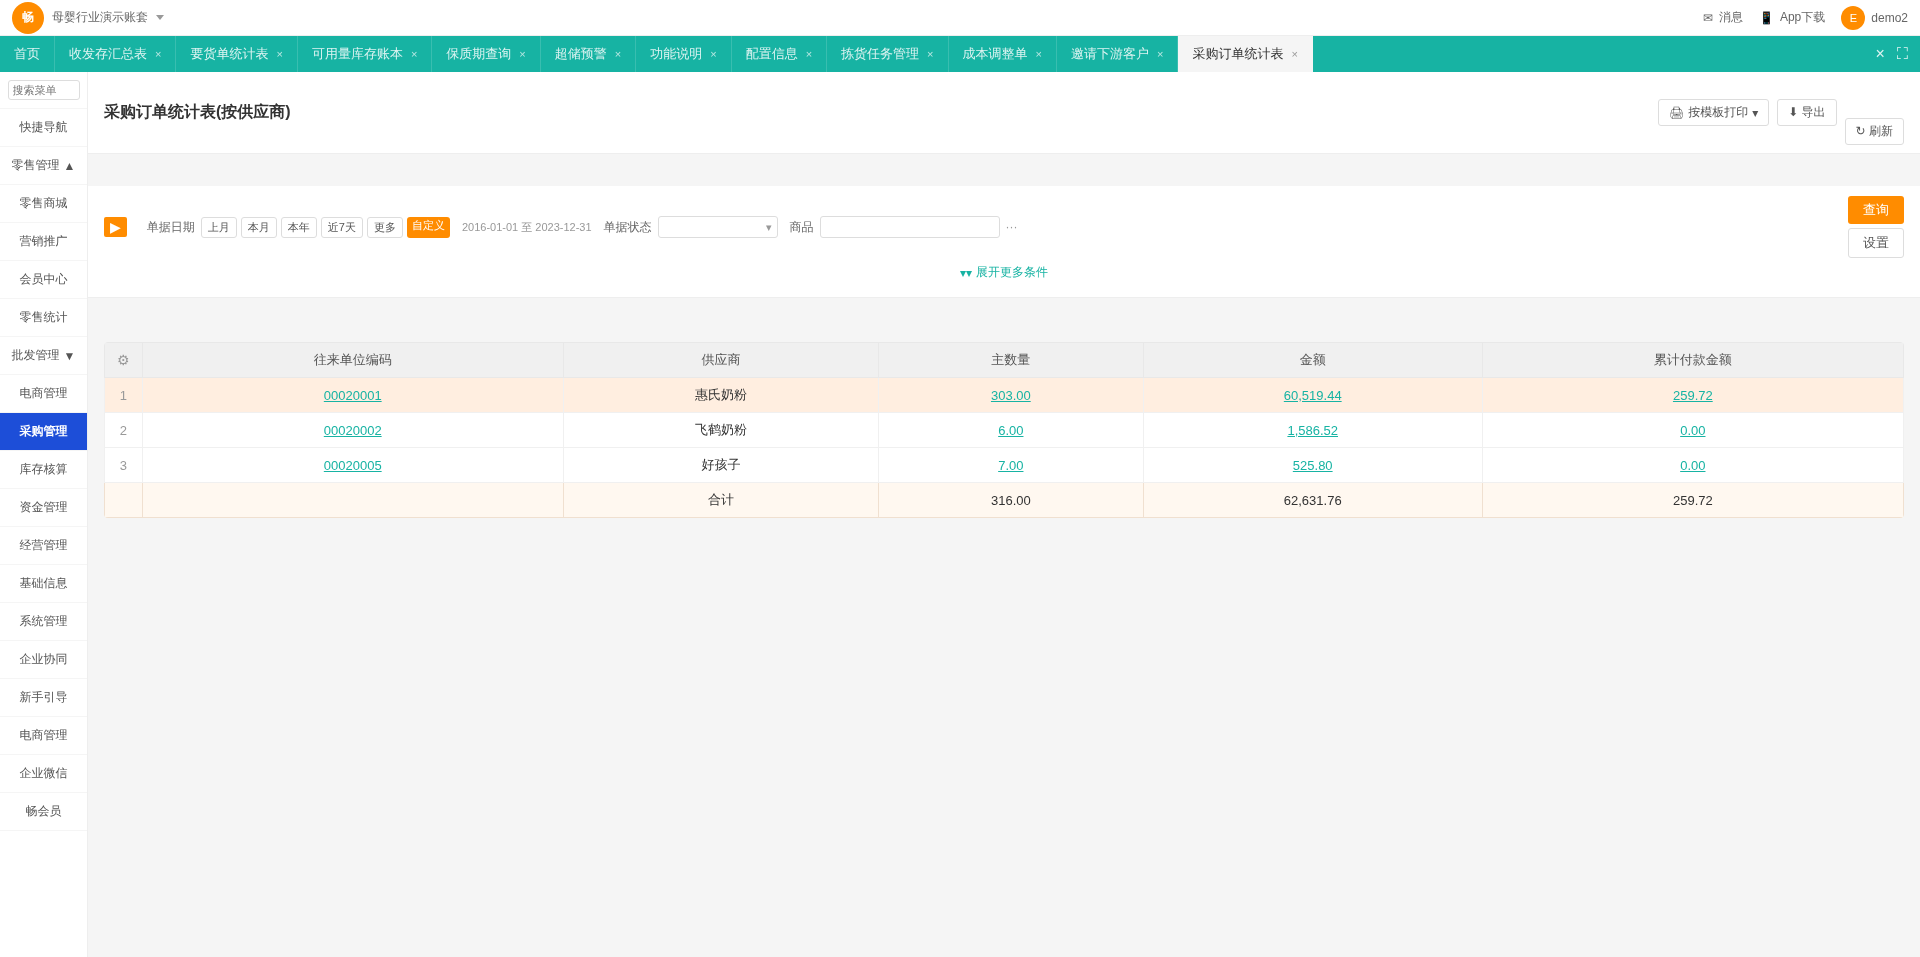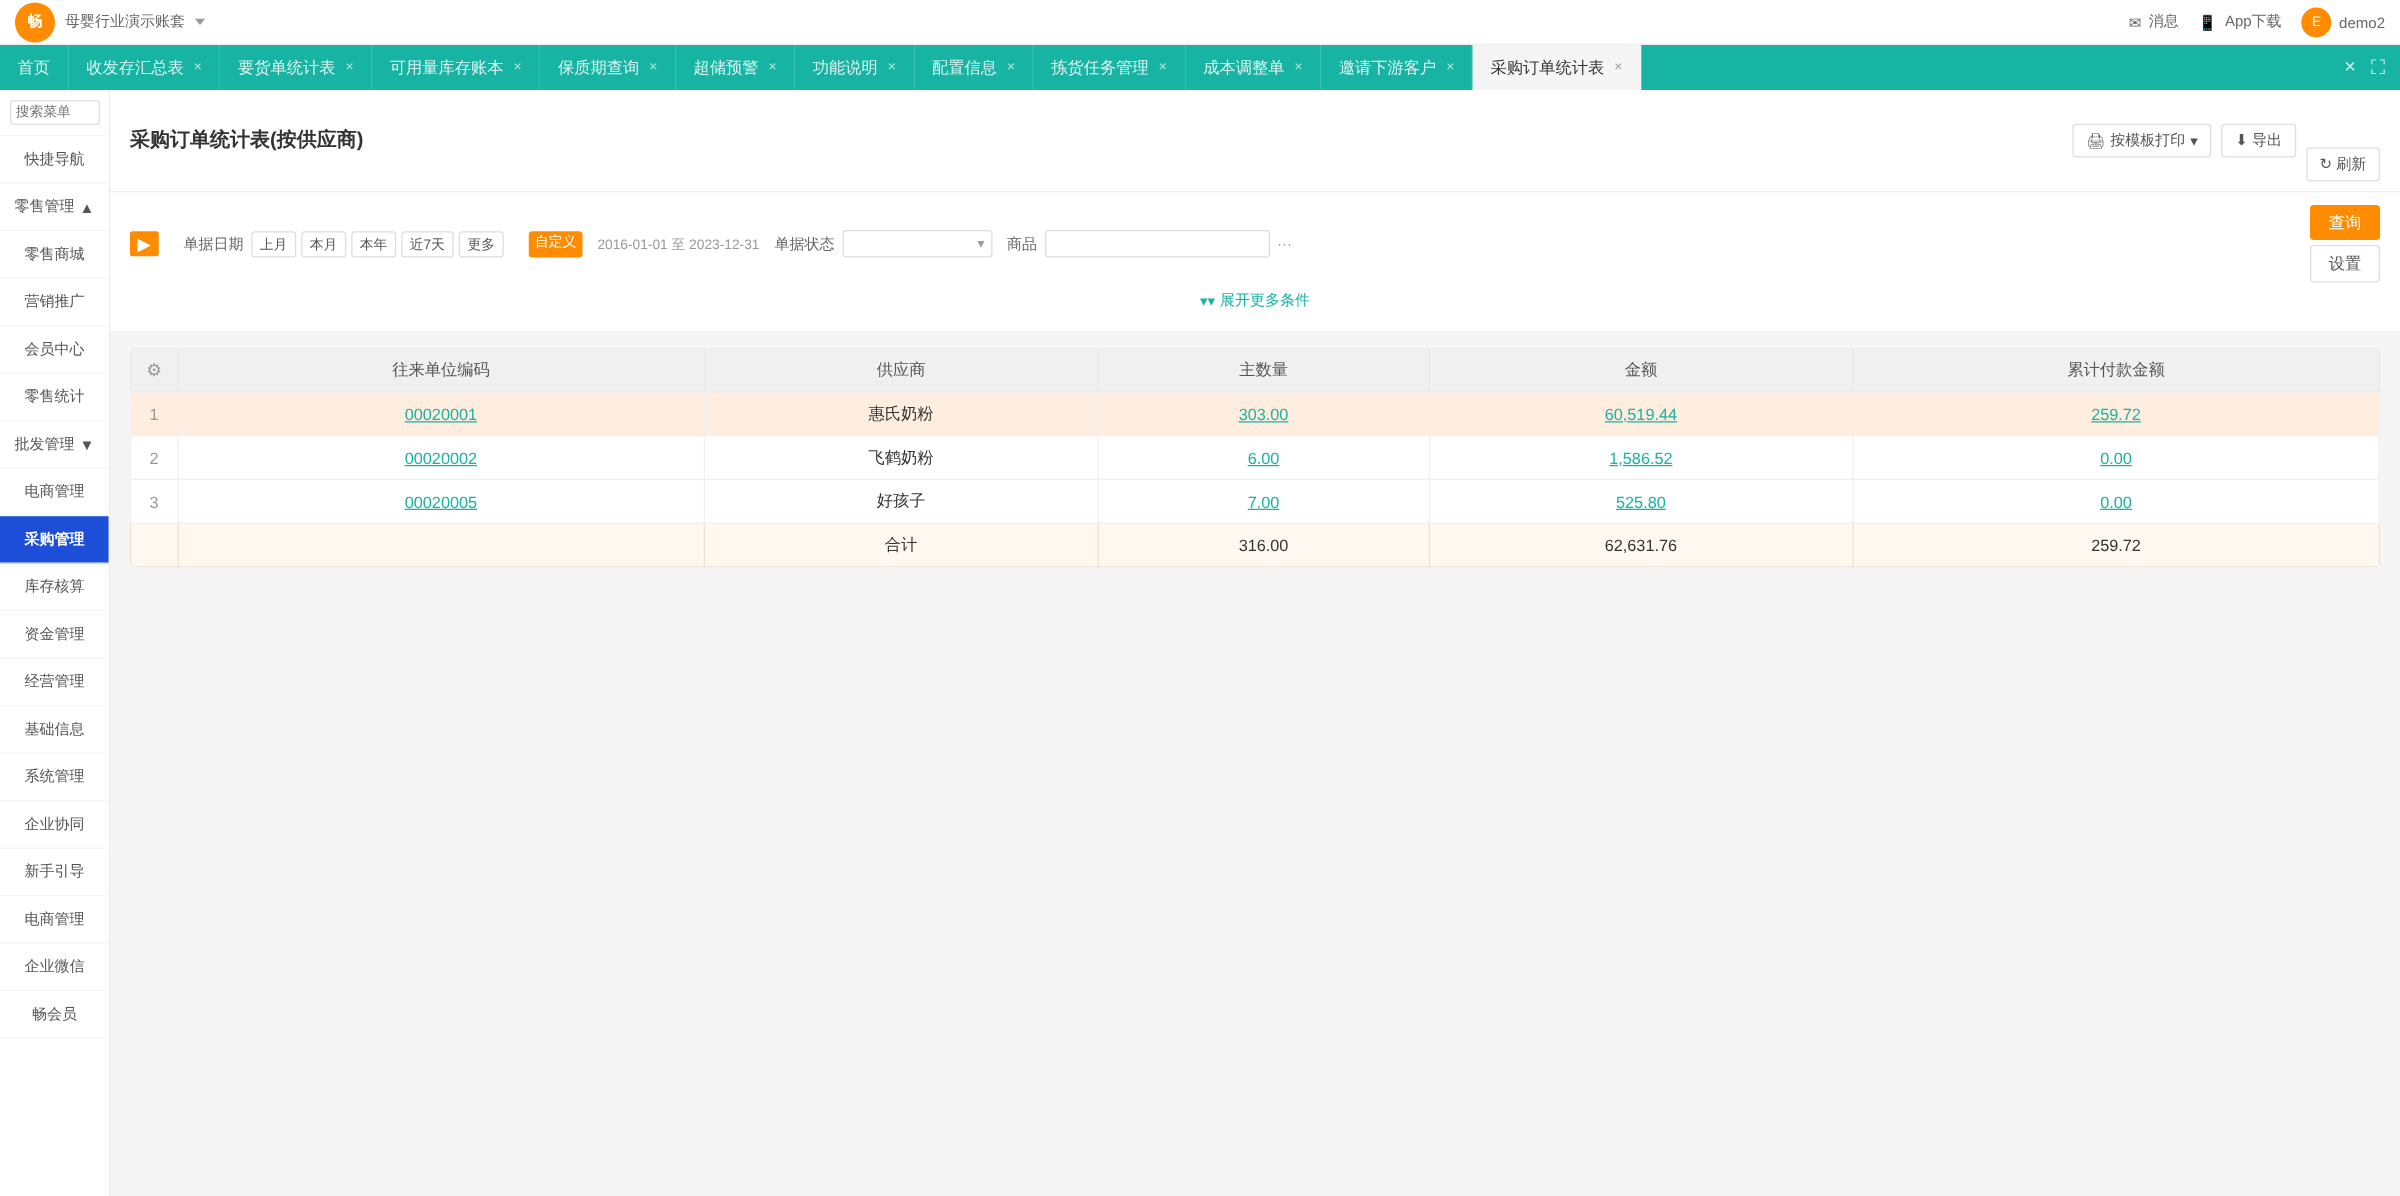--- a/index.html
+++ b/index.html
@@ -27,37 +27,37 @@
     
     .layout { display: flex; height: calc(957px - 72px); }
     .sidebar { width: 88px; background: #fff; border-right: 1px solid #eee; display: flex; flex-direction: column; overflow-y: auto; flex-shrink: 0; }
     .sidebar-item { padding: 10px 4px; text-align: center; font-size: 12px; color: #555; cursor: pointer; border-bottom: 1px solid #f5f5f5; position: relative; }
     .sidebar-item.active { background: #1d4ed8; color: #fff; font-weight: bold; }
     .sidebar-item.has-arrow { display: flex; align-items: center; justify-content: center; gap: 4px; }
     .sidebar-search { padding: 8px 4px; }
     .sidebar-search input { width: 72px; border: 1px solid #ddd; border-radius: 3px; padding: 3px 4px; font-size: 11px; color: #666; }
 
     
-    .main { flex: 1; display: flex; flex-direction: column; overflow: hidden; background: #f5f5f5; }
+    .main { flex: 1; display: flex; flex-direction: column; overflow: hidden; background: #f5f5f5; gap: 32px; }
     .page-header { background: #fff; padding: 8px 16px; display: flex; align-items: center; justify-content: space-between; border-bottom: 1px solid #eee; }
     .page-title { font-size: 16px; font-weight: bold; color: #333; }
     .page-header-actions { display: flex; align-items: center; gap: 8px; }
     .btn-print { background: #fff; border: 1px solid #ddd; border-radius: 3px; padding: 4px 10px; font-size: 12px; color: #555; cursor: pointer; display: flex; align-items: center; gap: 4px; }
     .btn-export { background: #fff; border: 1px solid #ddd; border-radius: 3px; padding: 4px 10px; font-size: 12px; color: #555; cursor: pointer; }
     .btn-refresh { background: #fff; border: 1px solid #ddd; border-radius: 3px; padding: 4px 10px; font-size: 12px; color: #555; cursor: pointer; margin-top: 38px; }
 
     
     .filter-bar { background: #fff; padding: 10px 16px; border-bottom: 1px solid #eee; }
     .filter-row { display: flex; align-items: center; gap: 12px; flex-wrap: wrap; }
     .filter-item { display: flex; align-items: center; gap: 6px; font-size: 12px; color: #555; }
     .filter-label { white-space: nowrap; color: #666; }
     .date-quick-btns { display: flex; gap: 4px; }
     .date-quick-btn { padding: 2px 6px; border: 1px solid #ddd; border-radius: 3px; font-size: 11px; color: #555; cursor: pointer; background: #fff; }
     .date-range-text { font-size: 11px; color: #999; }
-    .custom-tag { background: #ff8c00; color: #fff; border-radius: 3px; padding: 1px 5px; font-size: 11px; margin-left: 16px; }
+    .custom-tag { background: #ff8c00; color: #fff; border-radius: 3px; padding: 1px 5px; font-size: 11px; margin-left: 0; }
     .filter-select { border: 1px solid #ddd; border-radius: 3px; padding: 3px 24px 3px 6px; font-size: 12px; color: #555; background: #fff; appearance: none; min-width: 120px; cursor: pointer; position: relative; }
     .select-wrapper { position: relative; display: inline-block; }
     .select-wrapper::after { content: '▾'; position: absolute; right: 6px; top: 50%; transform: translateY(-50%); color: #999; pointer-events: none; font-size: 11px; }
     .filter-input { border: 1px solid #ddd; border-radius: 3px; padding: 3px 6px; font-size: 12px; color: #555; min-width: 180px; }
     .expand-row { text-align: center; padding: 6px; }
     .expand-btn { color: #17b3a3; font-size: 12px; cursor: pointer; border: none; background: none; display: inline-flex; align-items: center; gap: 4px; }
     .btn-query { background: #ff8c00; color: #fff; border: none; border-radius: 3px; padding: 5px 14px; font-size: 13px; cursor: pointer; }
     .btn-settings { background: #fff; color: #555; border: 1px solid #ddd; border-radius: 3px; padding: 5px 14px; font-size: 13px; cursor: pointer; }
     .filter-actions { display: flex; flex-direction: column; gap: 4px; margin-left: auto; }
 

